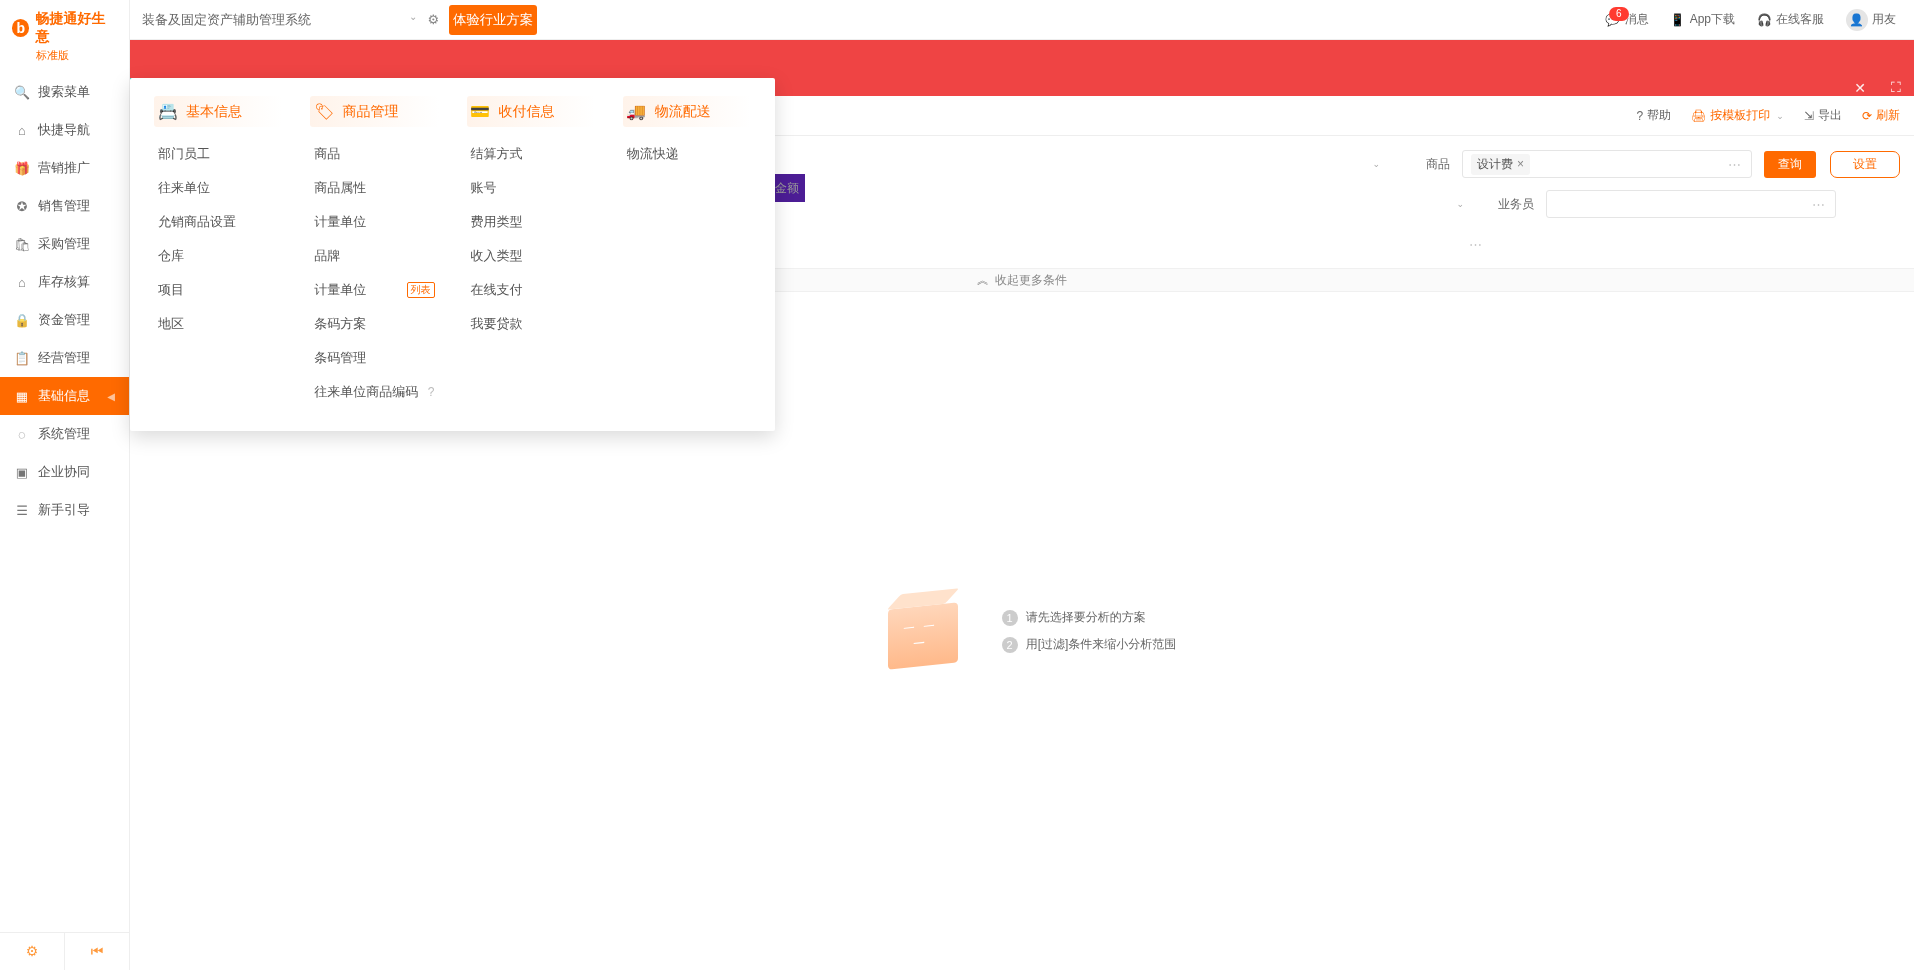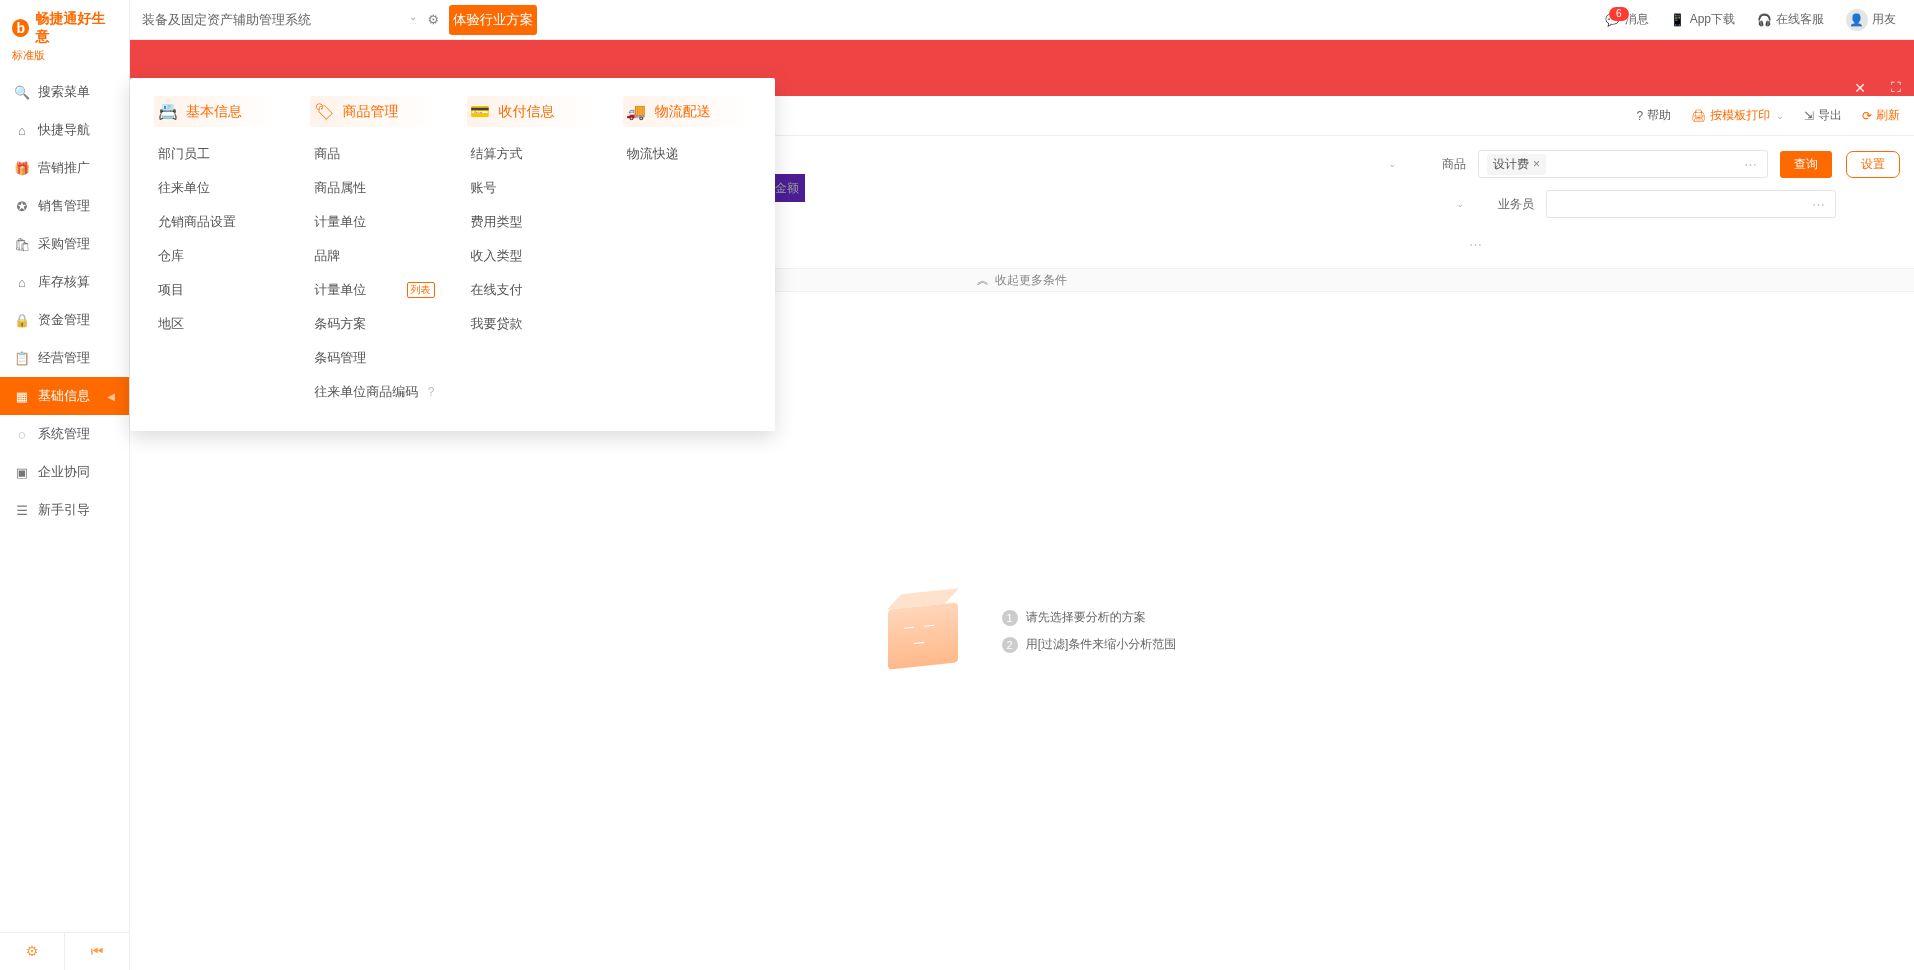--- a/index.html
+++ b/index.html
@@ -4,21 +4,21 @@
   <style>
     * { margin: 0; padding: 0; box-sizing: border-box; font-family: "Microsoft YaHei", "PingFang SC", sans-serif; }
     body { font-size: 13px; background: #f5f5f5; color: #333; overflow: hidden; }
     .app { display: flex; height: 100vh; width: 100vw; }
 
     
     .sidebar { width: 130px; background: #fff; border-right: 1px solid #eee; display: flex; flex-direction: column; }
     .logo { padding: 10px 12px 4px; }
     .logo-row { display: flex; align-items: center; gap: 6px; color: #ff6a00; font-weight: bold; font-size: 14px; }
     .logo-sym { width: 18px; height: 18px; border-radius: 50%; background: #ff6a00; display: inline-flex; align-items: center; justify-content: center; color: #fff; font-weight: bold; }
-    .logo-sub { color: #ff6a00; font-size: 11px; margin-top: 2px; }
+    .logo-sub { color: #ff6a00; font-size: 11px; margin-top: 2px; margin-left: 24px; }
     .nav { flex: 1; padding-top: 6px; }
     .nav-item { display: flex; align-items: center; gap: 8px; padding: 10px 14px; color: #555; cursor: pointer; }
     .nav-item.active { background: #ff6a00; color: #fff; }
     .nav-icon { width: 16px; text-align: center; opacity: .8; }
     .nav-item.active .nav-icon { opacity: 1; }
     .nav-item .arrow { margin-left: auto; font-size: 10px; opacity: .6; }
     .sidebar-foot { display: flex; border-top: 1px solid #eee; }
     .sf-btn { flex: 1; text-align: center; padding: 10px 0; color: #ff9a3d; font-size: 14px; cursor: pointer; }
     .sf-btn + .sf-btn { border-left: 1px solid #eee; }
 
@@ -57,21 +57,21 @@
     .filter-row { display: flex; align-items: center; min-height: 40px; gap: 12px; }
     .fspace { flex: 1; }
     .flabel { width: 50px; text-align: right; color: #666; font-size: 12px; }
     .fsel { width: 290px; height: 28px; border: 1px solid #e5e5e5; border-radius: 3px; display: flex; align-items: center; padding: 0 8px; color: #999; cursor: pointer; justify-content: space-between; }
     .fsel.noborder { border: none; }
     .chip { display: inline-flex; align-items: center; gap: 4px; background: #f5f5f5; border-radius: 3px; padding: 2px 6px; color: #555; font-size: 12px; }
     .chip .x { cursor: pointer; color: #888; }
     .more-dots { color: #bbb; letter-spacing: 2px; cursor: pointer; }
     .action-col { display: flex; flex-direction: row; gap: 14px; }
     .btn-primary { background: #ff6a00; color: #fff; border: none; border-radius: 3px; padding: 5px 14px; cursor: pointer; font-size: 12px; }
-    .btn-outline { background: #fff; color: #ff6a00; border: 1px solid #ff6a00; border-radius: 7px; padding: 4px 14px; cursor: pointer; font-size: 12px; }
+    .btn-outline { background: #fff; color: #ff6a00; border: 1px solid #ff6a00; border-radius: 7px; padding: 4px 22px; cursor: pointer; font-size: 12px; }
 
     .collapse-bar { height: 24px; display: flex; align-items: center; justify-content: center; background: #fafafa; border-top: 1px solid #f0f0f0; border-bottom: 1px solid #f0f0f0; color: #888; font-size: 12px; cursor: pointer; gap: 6px; }
 
     
     .content { flex: 1; background: #fff; margin-top: 0; display: flex; align-items: center; justify-content: center; }
     .empty { display: flex; align-items: center; gap: 24px; }
     .empty-img { width: 110px; height: 110px; position: relative; }
     .box3d { position: absolute; left: 20px; top: 30px; width: 70px; height: 60px; background: linear-gradient(#ffd6ba, #ffb98a); transform: skewY(-6deg); border-radius: 4px; }
     .box3d::before { content: ""; position: absolute; top: -14px; left: 6px; width: 58px; height: 14px; background: #ffe2cc; transform: skewX(-45deg); border-radius: 2px; }
     .face { position: absolute; left: 36px; top: 48px; color: #fff; font-size: 18px; transform: skewY(-6deg); }

